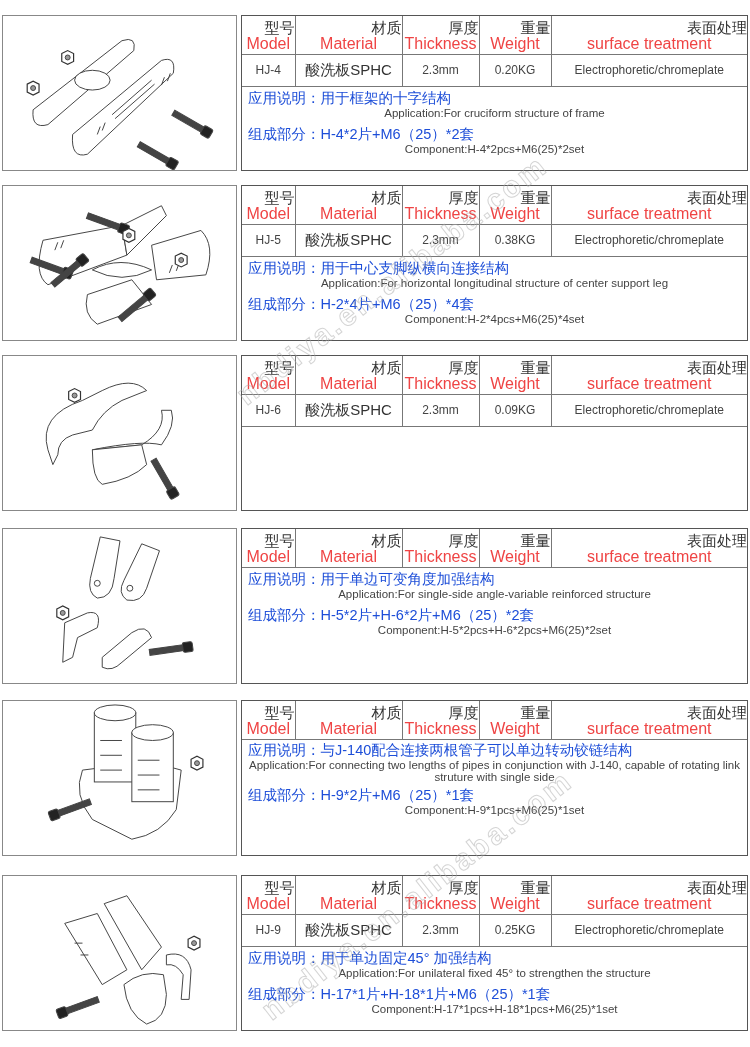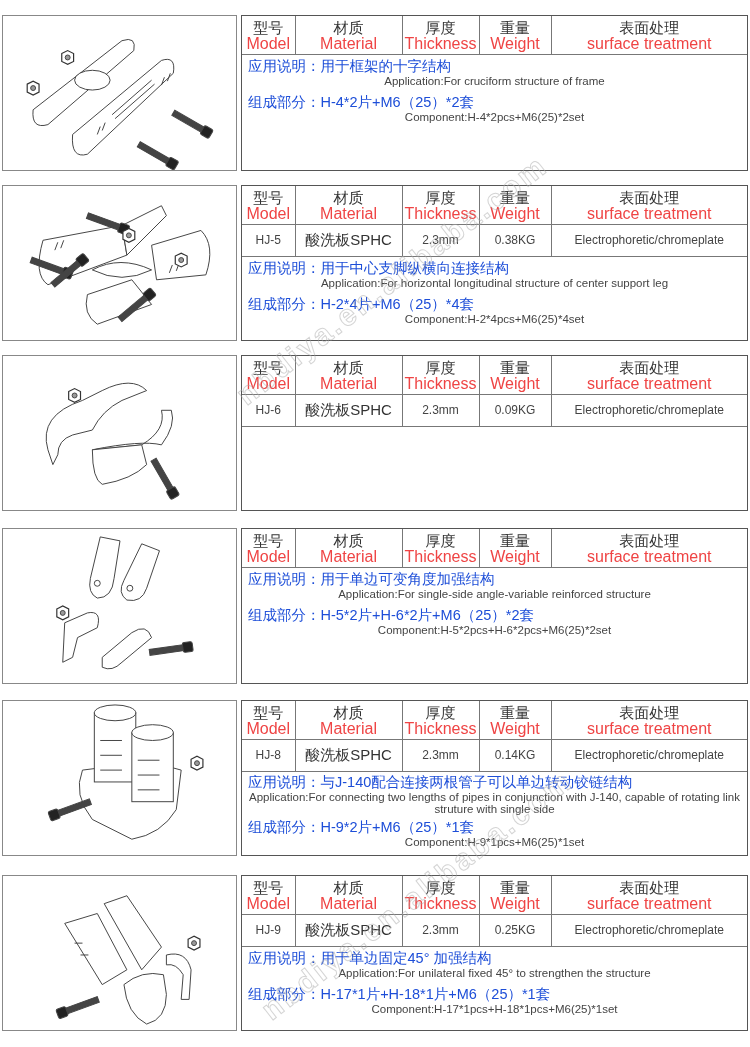--- a/index.html
+++ b/index.html
@@ -18,21 +18,21 @@
     position: absolute; left: 241px; top: 0; width: 507px; height: 156px;
     border: 1.5px solid #555; background: #fff;
   }
   table.grid { border-collapse: collapse; width: 100%; table-layout: fixed; }
   table.grid td {
     border-right: 1px solid #777; border-bottom: 1px solid #777;
     text-align: center; vertical-align: middle; font-size: 12px; color: #444;
   }
   table.grid td:last-child { border-right: none; }
   .hdr-row td { height: 38px; padding-top: 1px; }
-  .hdr-row .cn { display: block; font-size: 15px; line-height: 18px; color: #333; }
+  .hdr-row .cn { display: block; font-size: 15px; line-height: 18px; color: #333; text-align: right; }
   .hdr-row .en { display: block; font-size: 16px; line-height: 14px; color: #ef4444; }
   .val-row td { height: 32px; font-size: 11.5px; }
   .val-row td.mat { font-size: 15px; color: #333; }
   .desc { padding: 2px 6px; }
   .desc .cn { font-size: 14.5px; line-height: 18px; color: #1d4ed8; }
   .desc .en { font-size: 11.5px; line-height: 13px; color: #444; text-align: center; }
   .desc .gap { height: 5px; }
   .watermark {
     position: absolute; font-size: 30px; color: rgba(190,190,190,0.35);
     -webkit-text-stroke: 1px rgba(170,170,170,0.5); color: transparent;
@@ -100,20 +100,27 @@
             </td>
         <td>
               <span class="cn">重量</span>
               <span class="en">Weight</span>
             </td>
         <td>
               <span class="cn">表面处理</span>
               <span class="en">surface treatment</span>
             </td>
       </tr>
+      <tr class="val-row">
+        <td>HJ-4</td>
+        <td class="mat">酸洗板SPHC</td>
+        <td>2.3mm</td>
+        <td>0.20KG</td>
+        <td>Electrophoretic/chromeplate</td>
+      </tr>
     </tbody>
       </table>
     <div class="desc">
       <div class="cn">应用说明：用于框架的十字结构</div>
       <div class="en">Application:For cruciform structure of frame</div>
       <div class="gap"></div>
       <div class="cn">组成部分：H-4*2片+M6（25）*2套</div>
       <div class="en">Component:H-4*2pcs+M6(25)*2set</div>
     </div>
   </div>
@@ -350,27 +357,20 @@
             </td>
         <td>
               <span class="cn">重量</span>
               <span class="en">Weight</span>
             </td>
         <td>
               <span class="cn">表面处理</span>
               <span class="en">surface treatment</span>
             </td>
       </tr>
-      <tr class="val-row">
-        <td>HJ-8</td>
-        <td class="mat">酸洗板SPHC</td>
-        <td>2.3mm</td>
-        <td>0.14KG</td>
-        <td>Electrophoretic/chromeplate</td>
-      </tr>
     </tbody>
       </table>
     <div class="desc" style="padding-top:1px;">
       <div class="cn">应用说明：与J-140配合连接两根管子可以单边转动铰链结构</div>
       <div class="en" style="line-height:12px;">Application:For connecting two lengths of pipes in conjunction with  J-140, capable of rotating link struture with single side</div>
       <div class="gap" style="height:3px"></div>
       <div class="cn">组成部分：H-9*2片+M6（25）*1套</div>
       <div class="en">Component:H-9*1pcs+M6(25)*1set</div>
     </div>
   </div>

